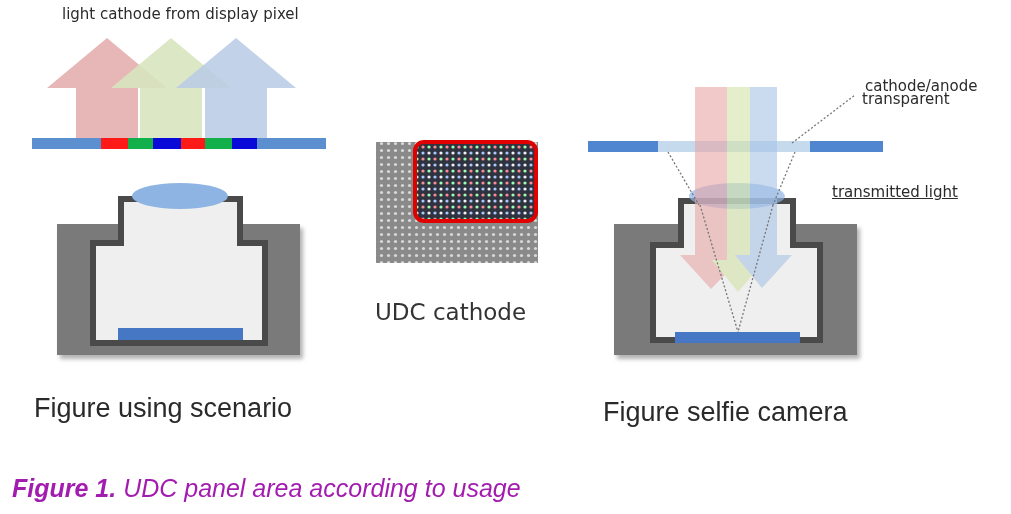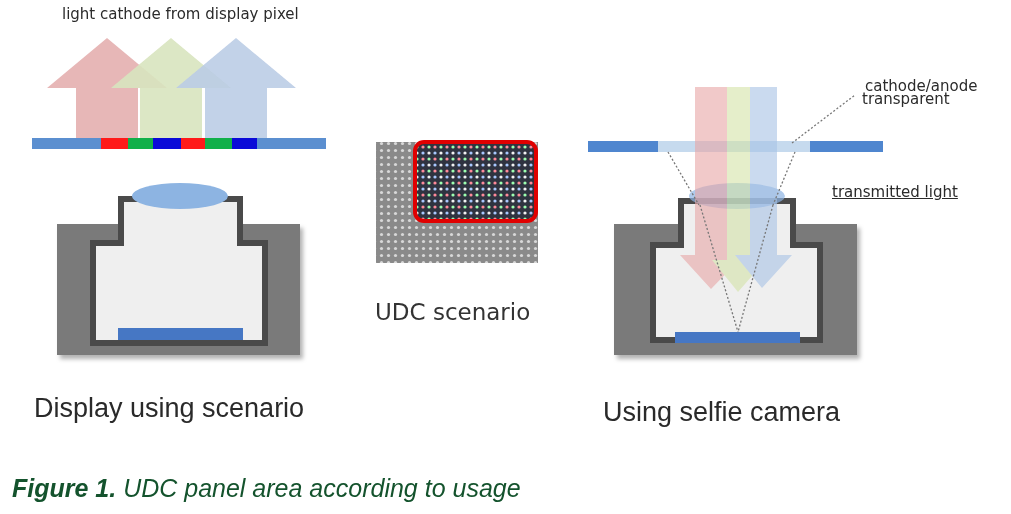--- a/index.html
+++ b/index.html
@@ -3,21 +3,21 @@
 <meta charset="utf-8">
 <style>
   html, body { margin: 0; padding: 0; background: #ffffff; }
   body { width: 1011px; height: 514px; position: relative; overflow: hidden;
          font-family: "Liberation Sans", sans-serif; color: #222; }
   #stage { position: absolute; left: 0; top: 0; width: 1011px; height: 514px; }
   .lbl { position: absolute; white-space: nowrap; color: #2a2a2a; }
   .lbl-small { font-family: "DejaVu Sans", sans-serif; font-size: 15px; color: #2b2b2b; }
   .lbl-mid { font-family: "DejaVu Sans", sans-serif; font-size: 23px; color: #333; }
   .lbl-big { font-family: "Liberation Sans", sans-serif; font-size: 27px; color: #2a2a2a; }
-  .caption { position: absolute; left: 12px; top: 474px; font-size: 25px; font-style: italic; color: #14532d; white-space: nowrap; }
+  .caption { position: absolute; left: 12px; top: 474px; font-size: 25px; font-style: italic; color: #a21caf; white-space: nowrap; }
   .caption b { font-weight: bold; }
 </style>
 </head>
 <body>
 
 <svg id="stage" width="1011" height="514" viewBox="0 0 1011 514" xmlns="http://www.w3.org/2000/svg">
   <defs>
     <pattern id="pixgrid" width="7" height="7" patternUnits="userSpaceOnUse">
       <rect width="7" height="7" fill="#8a8a8a"></rect>
       <circle cx="3.5" cy="3.5" r="1.6" fill="#d8d8d8"></circle>
@@ -88,20 +88,20 @@
       <line x1="668" y1="152" x2="699" y2="205"></line>
       <line x1="700" y1="205" x2="738" y2="332"></line>
       <line x1="795" y1="152" x2="773" y2="205"></line>
       <line x1="773" y1="205" x2="738" y2="332"></line>
       <line x1="792" y1="143" x2="855" y2="95"></line>
     </g>
   </g>
 </svg>
 
 <div class="lbl lbl-small" style="left:62px; top:5px;">light cathode from display pixel</div>
-<div class="lbl lbl-big" style="left:34px; top:393px;">Display using scenario</div>
-<div class="lbl lbl-mid" style="left:375px; top:299px;">UDC scenario</div>
+<div class="lbl lbl-big" style="left:34px; top:393px;">Figure using scenario</div>
+<div class="lbl lbl-mid" style="left:375px; top:299px;">UDC cathode</div>
 <div class="lbl lbl-small" style="left:862px; top:51px;margin-top:39px;">transparent</div>
 <div class="lbl lbl-small" style="left:865px; top:77px;">cathode/anode</div>
 <div class="lbl lbl-small" style="left:832px; top:183px;text-decoration:underline;">transmitted light</div>
-<div class="lbl lbl-big" style="left:603px; top:397px;">Using selfie camera</div>
+<div class="lbl lbl-big" style="left:603px; top:397px;">Figure selfie camera</div>
 
 <div class="caption"><b>Figure 1.</b><span> UDC panel area according to usage</span></div>
 
 </body></html>

